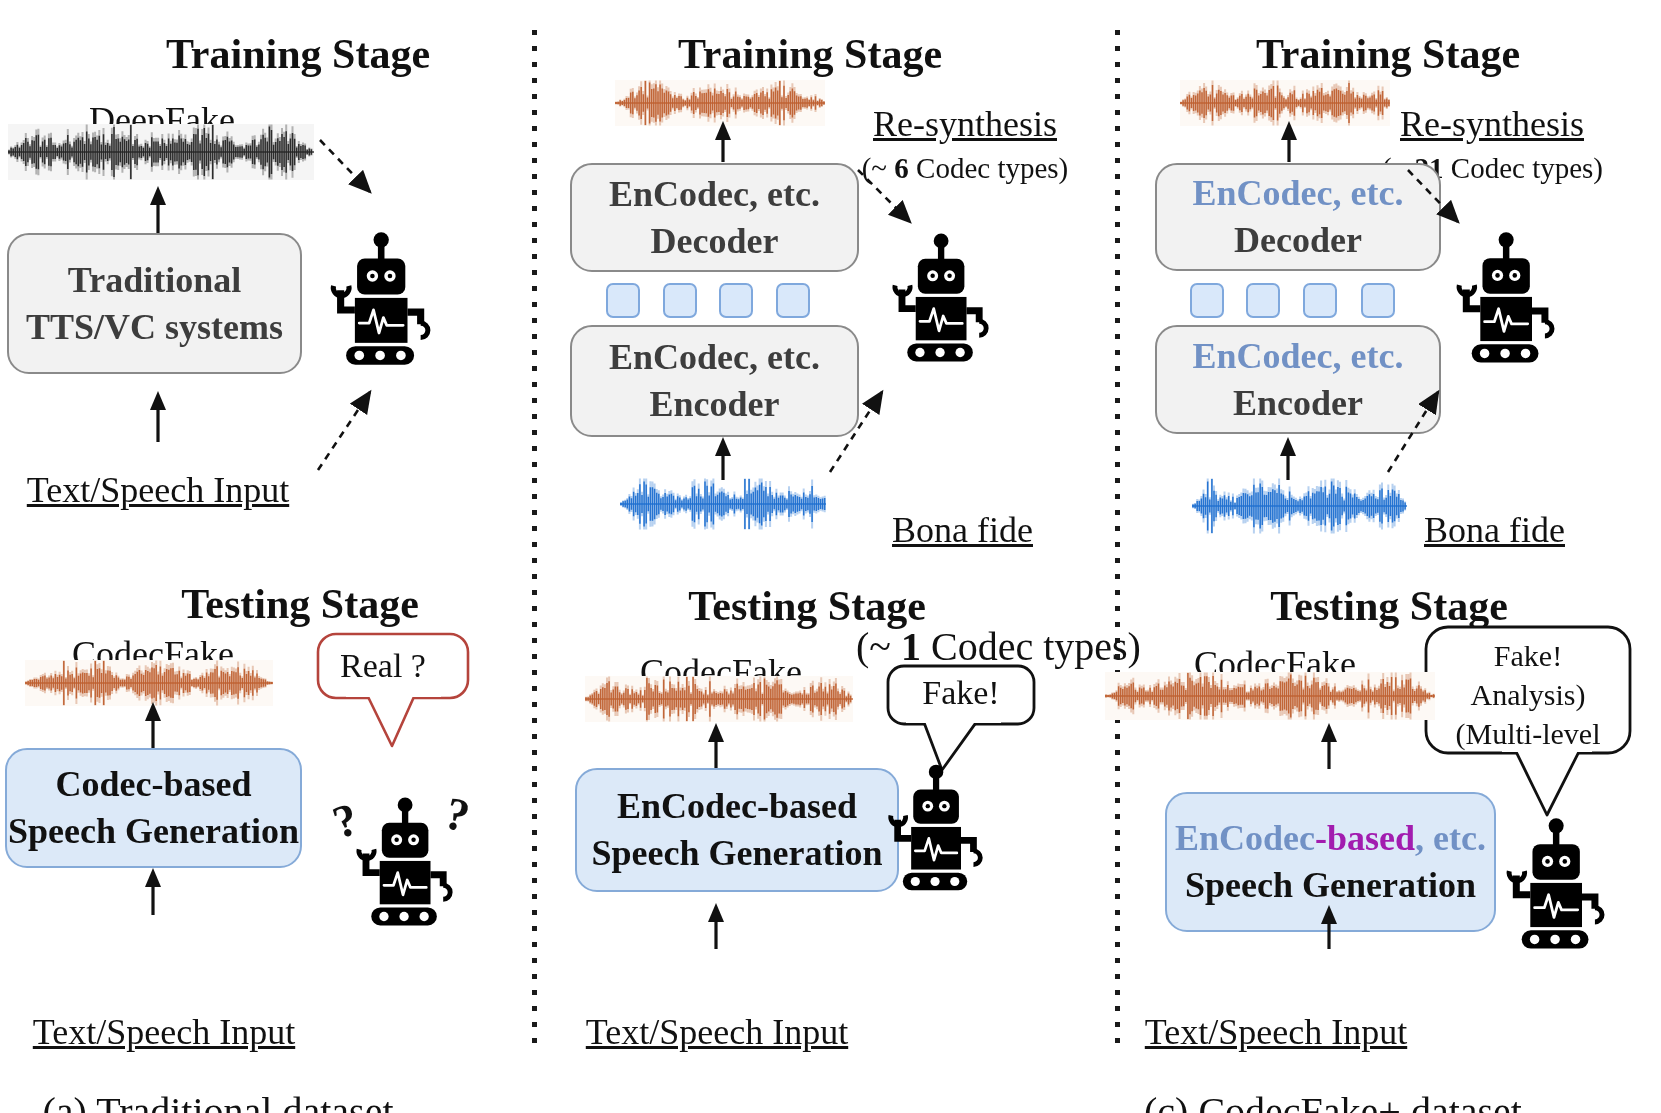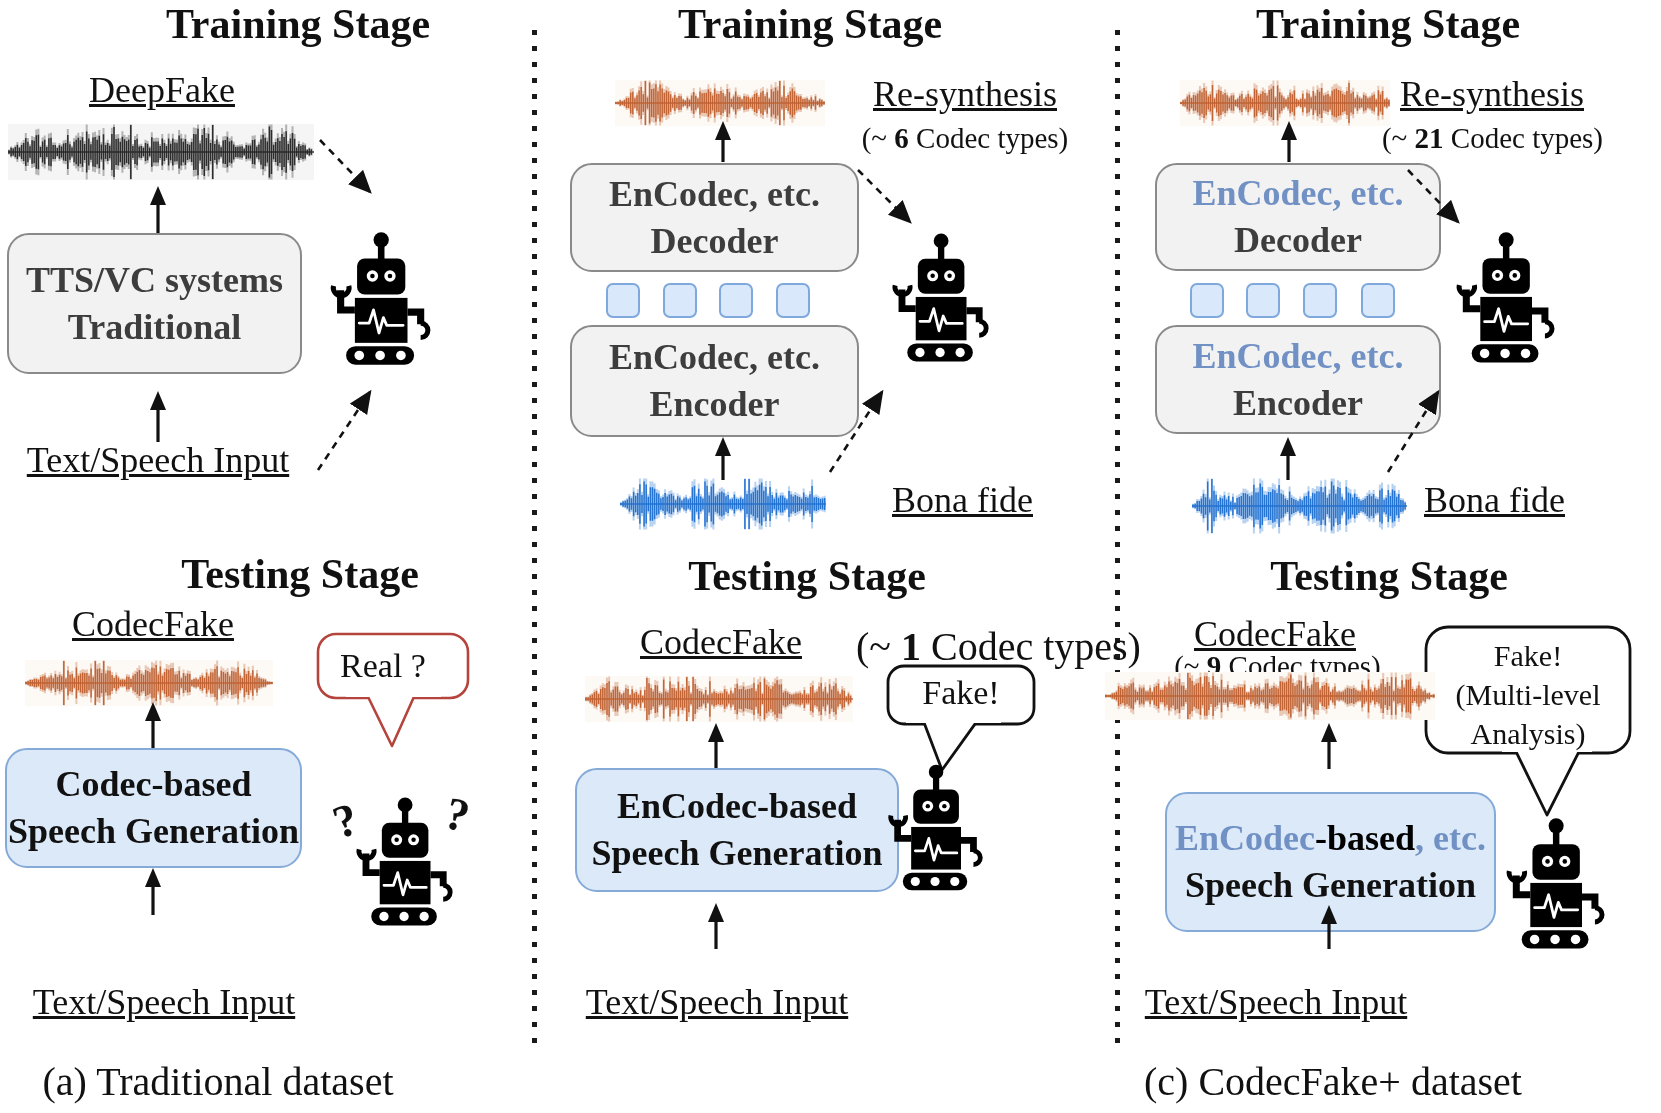--- a/index.html
+++ b/index.html
@@ -1,32 +1,32 @@
 <!DOCTYPE html>
 <html><head>
 <meta charset="utf-8">
 <style>
   html,body{margin:0;padding:0;background:#fff;}
   #stage{position:relative;width:1661px;height:1113px;background:#fff;overflow:hidden;
          font-family:"Liberation Serif","DejaVu Serif",serif;color:#111;}
   .abs{position:absolute;}
-  .ctr{text-align:center;}
+  .ctr{text-align:center;margin-top:30px;}
   .stage-title{font-size:42px;font-weight:bold;line-height:48px;}
   .lbl{font-size:36px;line-height:40px;text-decoration:underline;}
   .note{font-size:29px;line-height:32px;white-space:nowrap;}
   .note b{font-weight:bold;}
   .cap{font-size:40px;line-height:44px;}
   .graybox{background:#f2f2f2;border:2.5px solid #8a8a8a;border-radius:22px;
            display:flex;flex-direction:column;justify-content:center;align-items:center;}
   .bluebox{background:#dce9f8;border:2.5px solid #85aad8;border-radius:22px;
            display:flex;flex-direction:column;justify-content:center;align-items:center;}
   .boxline{font-size:36px;font-weight:bold;line-height:47px;color:#3d3d3d;white-space:nowrap;}
   .boxline.black{color:#111;}
   .blue-text{color:#7191c5;}
-  .dark-text{color:#000000;}
+  .dark-text{color:#a21caf;}
   .token{position:absolute;width:30px;height:31px;background:#d9e8fa;border:2.5px solid #7fa8dd;border-radius:7px;}
   .sep{position:absolute;width:5px;top:30px;height:1015px;
        background:repeating-linear-gradient(to bottom,#1a1a1a 0 5px,transparent 5px 16px);}
   .bubtxt{font-size:34px;line-height:38px;text-align:center;}
   .bubtxt3{font-size:30px;line-height:39px;text-align:center;}
   .qmark{font-size:46px;font-weight:bold;}
   .wave{position:absolute;}
   .wave.bgGray{background:#f5f5f5;}
   .wave.bgWarm{background:#fdf9f5;}
   svg{display:block;}
@@ -86,22 +86,22 @@
   </svg>
 
   <div class="abs up-arrow" style="left:146px;top:186px;height:50px">
       <svg width="24" height="50">
         <line x1="12" x2="12" y1="49" y2="13" stroke="#111" stroke-width="3.2"></line>
         <polygon points="12,0 4,19 20,19" fill="#111"></polygon>
       </svg>
     </div>
 
   <div class="abs graybox" style="left:7px;top:233px;width:291px;height:137px">
+    <div class="boxline">Traditional</div>
     <div class="boxline">TTS/VC systems</div>
-    <div class="boxline">Traditional</div>
   </div>
 
   <svg class="abs" style="left:322px;top:230px" width="114" height="138" viewBox="0 0 104 124">
       <use href="#robot"></use>
     </svg>
 
   <div class="abs up-arrow" style="left:146px;top:391px;height:52px">
       <svg width="24" height="52">
         <line x1="12" x2="12" y1="51" y2="13" stroke="#111" stroke-width="3.2"></line>
         <polygon points="12,0 4,19 20,19" fill="#111"></polygon>
@@ -350,22 +350,22 @@
   <div class="abs ctr lbl" style="left:1175px;top:614px;width:200px">CodecFake</div>
   <div class="abs ctr note" style="left:1165px;top:650px;width:225px"><span>(~ </span><b>9</b><span> Codec types)</span></div>
 
   <svg class="abs" style="left:1424px;top:625px" width="212" height="196">
     <rect x="2" y="2" width="204" height="126" rx="22" fill="#fff" stroke="#111" stroke-width="2.8"></rect>
     <path d="M92 126.6 L123 190 L155 126.6" fill="#fff" stroke="#111" stroke-width="2.8" stroke-linejoin="round"></path>
     <rect x="78" y="121" width="90" height="6" fill="#fff"></rect>
   </svg>
   <div class="abs bubtxt3" style="left:1426px;top:636px;width:204px">
     <div>Fake!</div>
+    <div>Analysis)</div>
     <div>(Multi-level</div>
-    <div>Analysis)</div>
   </div>
 
   <div class="wave bgWarm" style="left:1105px;top:672px;width:330px;height:48px">
       <svg width="330" height="48">
         <path d="M1.0 22.2V25.8M3.1 22.6V25.4M5.2 22.2V25.8M7.3 20.5V27.5M9.4 20.0V28.0M11.5 18.3V29.7M13.6 10.7V37.3M15.7 12.9V35.1M17.8 14.4V33.6M19.9 11.3V36.7M22.0 12.9V35.1M24.1 11.0V37.0M26.2 7.4V40.6M28.3 5.8V42.2M30.4 15.5V32.5M32.5 18.6V29.4M34.6 12.5V35.5M36.7 13.8V34.2M38.8 12.5V35.5M40.9 18.1V29.9M43.0 17.8V30.2M45.1 12.9V35.1M47.2 18.5V29.5M49.3 12.1V35.9M51.4 10.5V37.5M53.5 7.3V40.7M55.6 15.6V32.4M57.7 15.5V32.5M59.8 9.7V38.3M61.9 12.2V35.8M64.0 4.5V43.5M66.1 8.6V39.4M68.2 11.1V36.9M70.3 4.7V43.3M72.4 6.6V41.4M74.5 0.9V47.1M76.6 9.9V38.1M78.7 10.1V37.9M80.8 16.0V32.0M82.9 0.5V47.5M85.0 0.5V47.5M87.1 3.3V44.7M89.2 9.4V38.6M91.3 7.1V40.9M93.4 6.0V42.0M95.5 0.5V47.5M97.6 11.5V36.5M99.7 0.5V47.5M101.8 0.5V47.5M103.9 4.9V43.1M106.0 13.0V35.0M108.1 0.5V47.5M110.2 9.1V38.9M112.3 11.0V37.0M114.4 15.1V32.9M116.5 2.0V46.0M118.6 15.1V32.9M120.7 15.0V33.0M122.8 9.2V38.8M124.9 16.1V31.9M127.0 15.9V32.1M129.1 13.2V34.8M131.2 13.7V34.3M133.3 11.4V36.6M135.4 12.1V35.9M137.5 12.1V35.9M139.6 8.6V39.4M141.7 19.4V28.6M143.8 19.3V28.7M145.9 13.4V34.6M148.0 16.7V31.3M150.1 11.5V36.5M152.2 13.6V34.4M154.3 11.2V36.8M156.4 16.5V31.5M158.5 15.1V32.9M160.6 7.2V40.8M162.7 6.7V41.3M164.8 14.6V33.4M166.9 13.3V34.7M169.0 10.6V37.4M171.1 12.6V35.4M173.2 13.7V34.3M175.3 4.0V44.0M177.4 4.5V43.5M179.5 5.9V42.1M181.6 4.4V43.6M183.7 0.5V47.5M185.8 0.5V47.5M187.9 6.4V41.6M190.0 10.4V37.6M192.1 8.5V39.5M194.2 2.7V45.3M196.3 3.4V44.6M198.4 15.4V32.6M200.5 0.5V47.5M202.6 10.5V37.5M204.7 13.6V34.4M206.8 8.5V39.5M208.9 0.5V47.5M211.0 5.4V42.6M213.1 4.9V43.1M215.2 15.7V32.3M217.3 10.3V37.7M219.4 9.6V38.4M221.5 6.3V41.7M223.6 11.2V36.8M225.7 18.5V29.5M227.8 15.2V32.8M229.9 11.2V36.8M232.0 18.9V29.1M234.1 17.9V30.1M236.2 18.8V29.2M238.3 17.8V30.2M240.4 15.4V32.6M242.5 12.9V35.1M244.6 14.0V34.0M246.7 14.6V33.4M248.8 13.2V34.8M250.9 15.6V32.4M253.0 17.4V30.6M255.1 18.0V30.0M257.2 8.6V39.4M259.3 13.6V34.4M261.4 16.6V31.4M263.5 1.6V46.4M265.6 14.8V33.2M267.7 18.2V29.8M269.8 12.4V35.6M271.9 15.8V32.2M274.0 13.8V34.2M276.1 7.0V41.0M278.2 0.9V47.1M280.3 11.9V36.1M282.4 5.0V43.0M284.5 10.6V37.4M286.6 0.5V47.5M288.7 17.5V30.5M290.8 0.5V47.5M292.9 13.6V34.4M295.0 14.7V33.3M297.1 2.7V45.3M299.2 12.4V35.6M301.3 1.9V46.1M303.4 2.0V46.0M305.5 0.5V47.5M307.6 14.4V33.6M309.7 17.1V30.9M311.8 13.7V34.3M313.9 9.5V38.5M316.0 14.2V33.8M318.1 17.8V30.2M320.2 16.3V31.7M322.3 20.6V27.4M324.4 19.8V28.2M326.5 22.6V25.4M328.6 21.7V26.3" stroke="#bf6030" fill="none" stroke-width="2" opacity="0.32"></path>
         <path d="M1.0 22.7V25.3M3.1 23.0V25.0M5.2 22.7V25.3M7.3 21.4V26.6M9.4 21.0V27.0M11.5 19.8V28.2M13.6 14.2V33.8M15.7 15.8V32.2M17.8 16.9V31.1M19.9 14.6V33.4M22.0 15.8V32.2M24.1 14.3V33.7M26.2 11.7V36.3M28.3 10.5V37.5M30.4 17.7V30.3M32.5 20.0V28.0M34.6 15.5V32.5M36.7 16.4V31.6M38.8 15.5V32.5M40.9 19.6V28.4M43.0 19.4V28.6M45.1 15.8V32.2M47.2 19.9V28.1M49.3 15.2V32.8M51.4 14.0V34.0M53.5 11.6V36.4M55.6 17.8V30.2M57.7 17.7V30.3M59.8 13.4V34.6M61.9 15.3V32.7M64.0 9.5V38.5M66.1 12.6V35.4M68.2 14.5V33.5M70.3 9.7V38.3M72.4 11.1V36.9M74.5 6.9V41.1M76.6 13.6V34.4M78.7 13.7V34.3M80.8 18.1V29.9M82.9 1.0V47.0M85.0 5.8V42.2M87.1 8.7V39.3M89.2 13.2V34.8M91.3 11.5V36.5M93.4 10.7V37.3M95.5 5.1V42.9M97.6 14.8V33.2M99.7 4.3V43.7M101.8 4.2V43.8M103.9 9.9V38.1M106.0 15.9V32.1M108.1 4.1V43.9M110.2 12.9V35.1M112.3 14.4V33.6M114.4 17.4V30.6M116.5 7.7V40.3M118.6 17.4V30.6M120.7 17.3V30.7M122.8 13.0V35.0M124.9 18.2V29.8M127.0 18.0V30.0M129.1 16.0V32.0M131.2 16.4V31.6M133.3 14.7V33.3M135.4 15.2V32.8M137.5 15.2V32.8M139.6 12.6V35.4M141.7 20.6V27.4M143.8 20.5V27.5M145.9 16.1V31.9M148.0 18.6V29.4M150.1 14.8V33.2M152.2 16.3V31.7M154.3 14.5V33.5M156.4 18.5V29.5M158.5 17.4V30.6M160.6 11.6V36.4M162.7 11.2V36.8M164.8 17.1V30.9M166.9 16.1V31.9M169.0 14.0V34.0M171.1 15.6V32.4M173.2 16.4V31.6M175.3 9.2V38.8M177.4 9.5V38.5M179.5 10.6V37.4M181.6 9.5V38.5M183.7 6.6V41.4M185.8 2.4V45.6M187.9 11.0V37.0M190.0 13.9V34.1M192.1 12.5V35.5M194.2 8.2V39.8M196.3 8.7V39.3M198.4 17.6V30.4M200.5 3.7V44.3M202.6 14.0V34.0M204.7 16.3V31.7M206.8 12.5V35.5M208.9 5.8V42.2M211.0 10.3V37.7M213.1 9.9V38.1M215.2 17.8V30.2M217.3 13.9V34.1M219.4 13.3V34.7M221.5 10.9V37.1M223.6 14.5V33.5M225.7 19.9V28.1M227.8 17.5V30.5M229.9 14.5V33.5M232.0 20.2V27.8M234.1 19.5V28.5M236.2 20.2V27.8M238.3 19.4V28.6M240.4 17.6V30.4M242.5 15.8V32.2M244.6 16.6V31.4M246.7 17.0V31.0M248.8 16.0V32.0M250.9 17.8V30.2M253.0 19.1V28.9M255.1 19.6V28.4M257.2 12.6V35.4M259.3 16.3V31.7M261.4 18.5V29.5M263.5 7.4V40.6M265.6 17.2V30.8M267.7 19.7V28.3M269.8 15.4V32.6M271.9 17.9V30.1M274.0 16.4V31.6M276.1 11.4V36.6M278.2 6.9V41.1M280.3 15.0V33.0M282.4 10.0V38.0M284.5 14.1V33.9M286.6 4.9V43.1M288.7 19.2V28.8M290.8 5.3V42.7M292.9 16.3V31.7M295.0 17.1V30.9M297.1 8.2V39.8M299.2 15.4V32.6M301.3 7.6V40.4M303.4 7.7V40.3M305.5 6.5V41.5M307.6 16.9V31.1M309.7 18.9V29.1M311.8 16.4V31.6M313.9 13.2V34.8M316.0 16.7V31.3M318.1 19.4V28.6M320.2 18.3V29.7M322.3 21.5V26.5M324.4 20.9V27.1M326.5 22.9V25.1M328.6 22.3V25.7" stroke="#bf6030" fill="none" stroke-width="1.5" opacity="0.95"></path>
         <line x1="0" x2="330" y1="24" y2="24" stroke="#bf6030" stroke-width="1.4" opacity="0.9"></line>
       </svg>
     </div>
   <div class="abs up-arrow" style="left:1317px;top:723px;height:47px">

